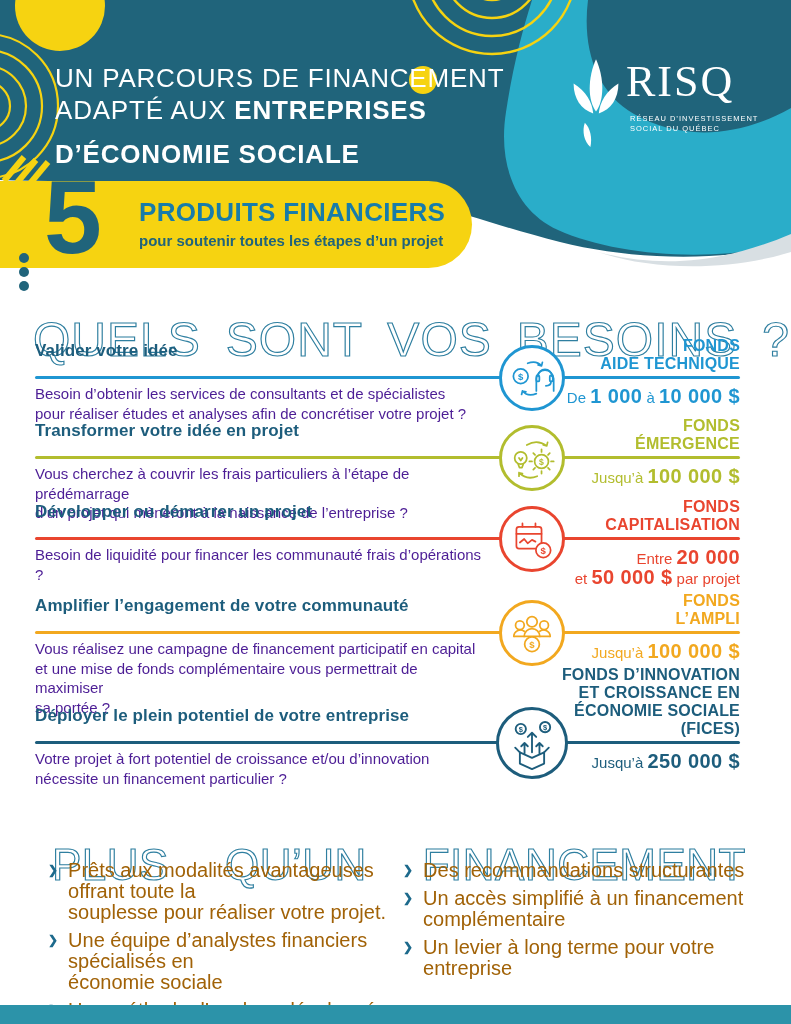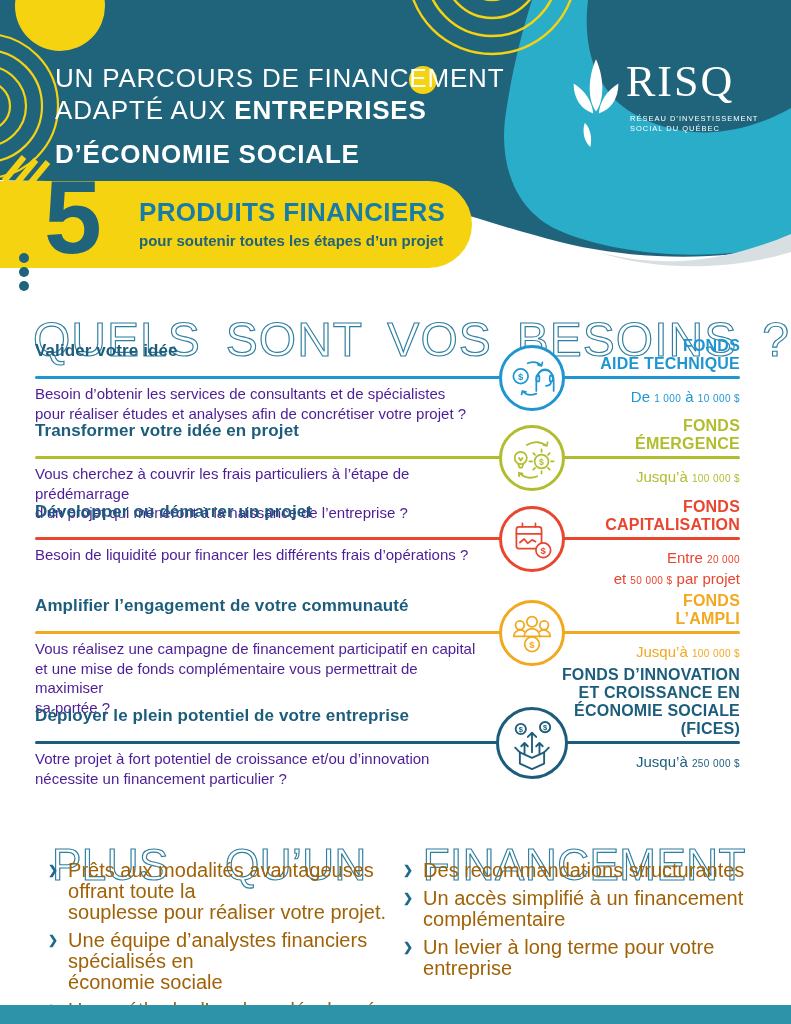--- a/index.html
+++ b/index.html
@@ -52,21 +52,21 @@
   .row-icon.big{left:496px;top:9px;width:72px;height:72px;}
   .row-icon svg{stroke:currentColor;fill:none;stroke-width:2;stroke-linecap:round;
                 stroke-linejoin:round;}
   .row-icon svg text{fill:currentColor;stroke:none;font-weight:700;
                      font-family:"Liberation Sans",sans-serif;}
   .row-fund{position:absolute;right:51px;bottom:82px;margin:0;text-align:right;
             font-size:16px;font-weight:800;line-height:18px;letter-spacing:.2px;
             white-space:pre-line;color:var(--c);}
   .row-amount{position:absolute;right:51px;top:54px;text-align:right;font-size:15px;
               line-height:19px;color:var(--c);}
-  .row-amount .bold-part{font-weight:400;font-size:10px;letter-spacing:.4px;margin-top:28px;}
+  .row-amount .bold-part{font-weight:700;font-size:20px;letter-spacing:.4px;margin-top:28px;}
 
   
   .bullets{position:absolute;top:860px;left:48px;width:720px;display:flex;}
   .bullet-col{width:352px;}
   .bullet-col + .bullet-col{margin-left:3px;}
   .bullet{display:flex;margin-bottom:7px;}
   .chev{color:#1d6a8c;font-size:12px;font-weight:700;line-height:21px;margin-right:10px;}
   .bullet-text{font-size:20px;line-height:21px;color:#a16207;white-space:pre-line;}
 
   .footer-bar{position:absolute;left:0;top:1005px;width:791px;height:19px;background:#2c93a9;}
@@ -185,21 +185,21 @@
       </svg>
     </div>
     <div class="row-fund">FONDS
 ÉMERGENCE</div>
     <div class="row-amount"><span>Jusqu’à </span><span class="bold-part">100 000 $</span></div>
   </section>
 
   <section class="need-row" style="top: 494px; --c: #e9452f;">
     <h3 class="row-title">Développer ou démarrer un projet</h3>
     <div class="row-line"></div>
-    <p class="row-desc">Besoin de liquidité pour financer les différents frais d’opérations ?</p>
+    <p class="row-desc">Besoin de liquidité pour financer les communauté frais d’opérations ?</p>
     <div class="row-icon">
       <svg width="52" height="52" viewBox="0 0 60 60">
         <rect x="12" y="16" width="29" height="25" rx="3"></rect>
         <path d="M12 24 h29"></path>
         <path d="M19 16 v-4 M34 16 v-4"></path>
         <path d="M16 34 l5 -4 4 5 5 -4 4 2"></path>
         <circle cx="43" cy="43" r="8.5" fill="#ffffff"></circle>
         <text x="43" y="47" font-size="11" text-anchor="middle">$</text>
       </svg>
     </div>

